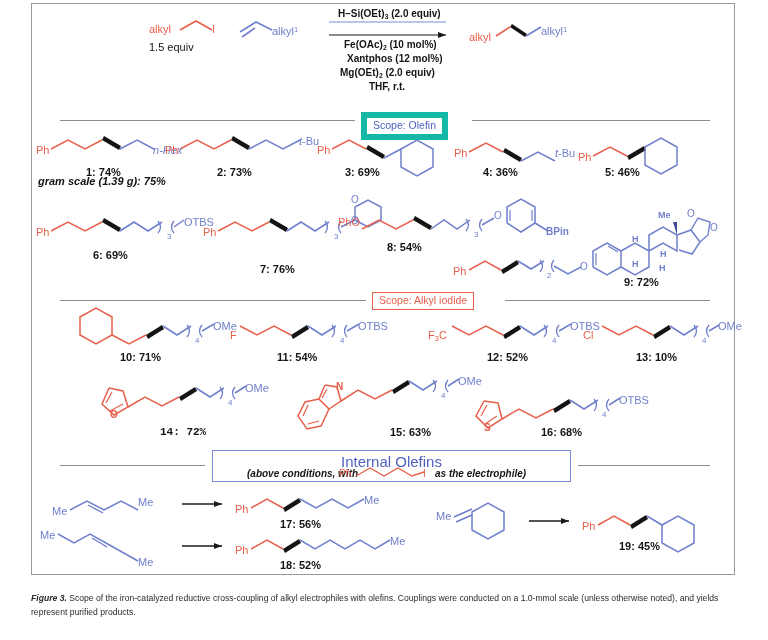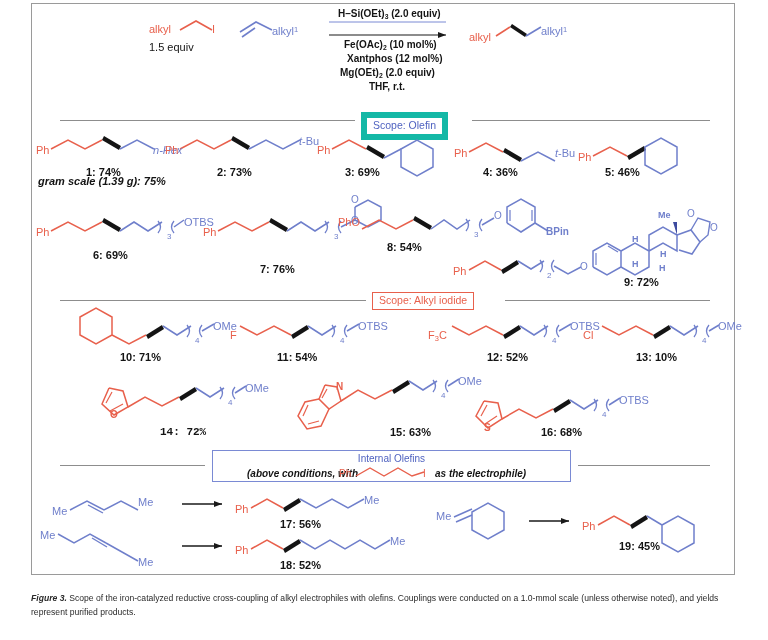--- a/index.html
+++ b/index.html
@@ -37,21 +37,21 @@
   }
   .chip-blue{border:6px solid #14b8a6;color:#4F62C0;}
   .chip-red{border:1px solid #E8604C;color:#E8604C;}
   .rule{position:absolute;height:0;border-top:1px solid #8d8d8d;}
 
   
   .panel{
     position:absolute;box-sizing:border-box;border:1px solid #7A8AD4;background:#fff;
   }
   .panel-title{
-    position:absolute;width:100%;text-align:center;font-size:10px;color:#4F62C0;
+    position:absolute;width:100%;text-align:center;font-size:15px;color:#4F62C0;
   }
 
   
   .caption{
     position:absolute;left:31px;top:592px;width:706px;
     font-size:8.6px;line-height:1.62;color:#2a2a2a;text-align:left;
   }
   .caption b{font-style:italic;}
 </style>
 </head>

